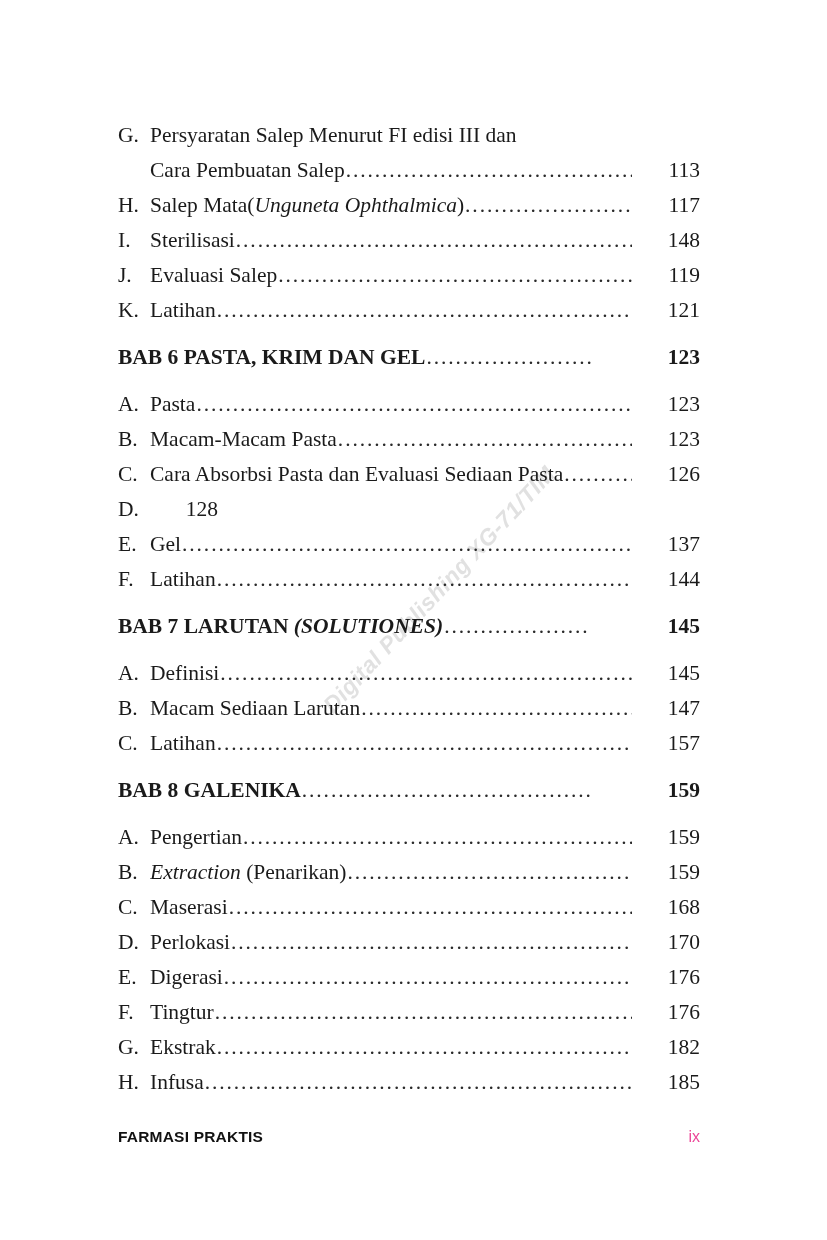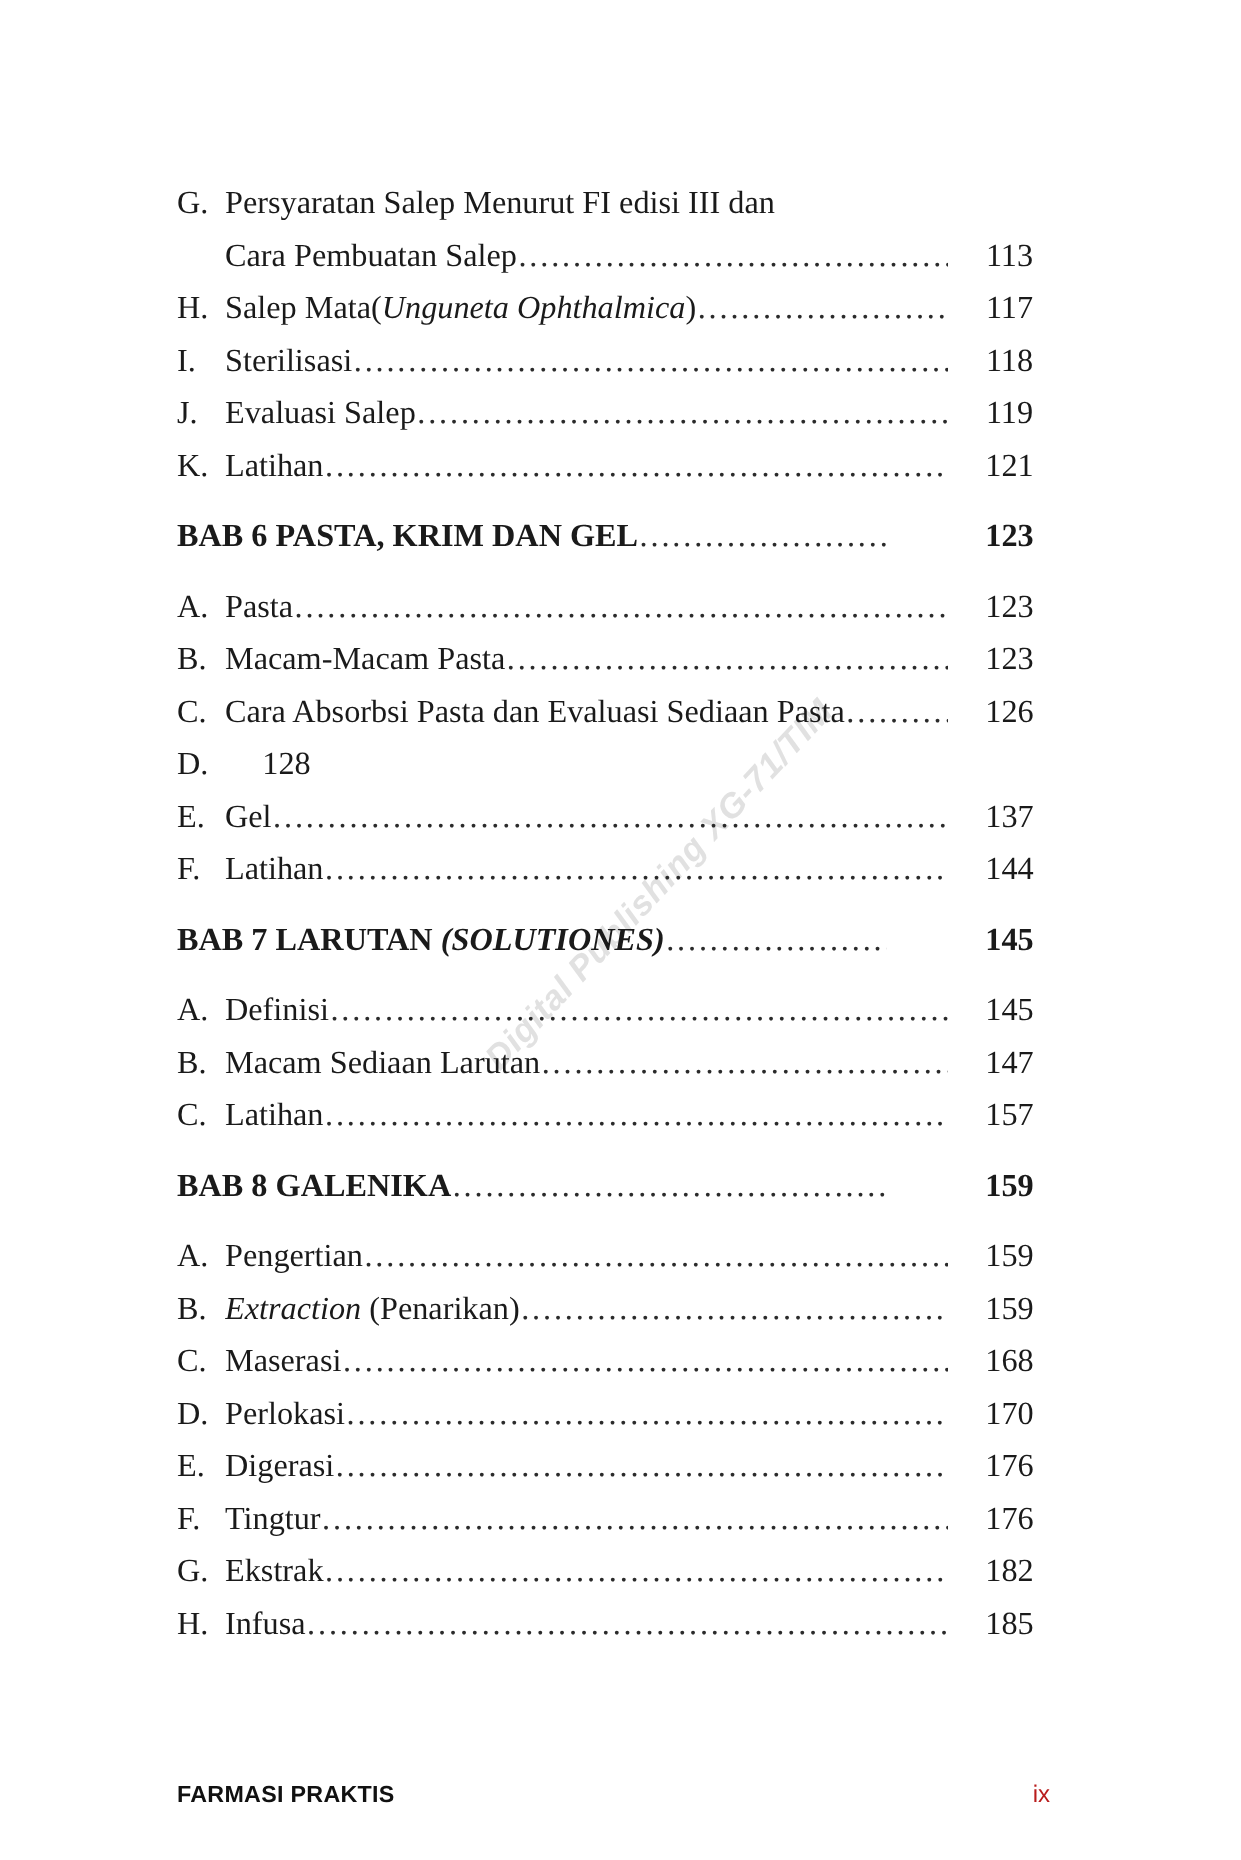--- a/index.html
+++ b/index.html
@@ -92,21 +92,21 @@
     letter-spacing: 1.9px;
     color: #2a2a2a;
     margin-left: 1px;
   }
   .entry-leader::before {
     content: "......................................................................................................................";
   }
   .entry-page {
     flex: 0 0 auto;
     width: 54px;
-    text-align: center;
+    text-align: right;
     padding-left: 14px;
   }
 
   
   .toc-entry.chapter {
     font-weight: 700;
     font-size: 21.5px;
     gap: 41px;
   }
   .toc-entry.chapter .entry-body { margin-left: 0; }
@@ -118,39 +118,39 @@
   
   .toc-entry.nodots .entry-leader::before { content: ""; }
   .toc-entry.nodots .entry-page { visibility: hidden; }
 
   i.it { font-style: italic; margin-top: 28px; }
 
   
   #page-footer {
     position: absolute;
     left: 118px;
-    top: 1188px;
+    top: 1128px;
     width: 582px;
     display: flex;
     align-items: flex-start;
     justify-content: space-between;
     z-index: 2;
   }
   #footer-title {
     font-family: "Liberation Sans", "DejaVu Sans", sans-serif;
     font-weight: 700;
     font-size: 15.5px;
     letter-spacing: 0.2px;
     color: #111111;
   }
   #footer-page {
     font-family: "Liberation Sans", "DejaVu Sans", sans-serif;
     font-weight: 400;
     font-size: 16px;
-    color: #b91c1c;
+    color: #ec4899;
   }
 </style>
 </head>
 <body>
 
 <div id="watermark-layer">
   <div class="watermark-text" id="wm-a">Digital Publishing XG-71/TIM</div>
 </div>
 
 <div id="toc-page">
@@ -178,21 +178,21 @@
           <span class="entry-leader"></span>
         </span>
         <span class="entry-page">117</span>
       </div>
       <div class="toc-entry">
         <span class="entry-letter">I.</span>
         <span class="entry-body">
           <span class="entry-title">Sterilisasi</span>
           <span class="entry-leader"></span>
         </span>
-        <span class="entry-page">118</span>
+        <span class="entry-page">148</span>
       </div>
       <div class="toc-entry">
         <span class="entry-letter">J.</span>
         <span class="entry-body">
           <span class="entry-title">Evaluasi Salep</span>
           <span class="entry-leader"></span>
         </span>
         <span class="entry-page">119</span>
       </div>
       <div class="toc-entry">

